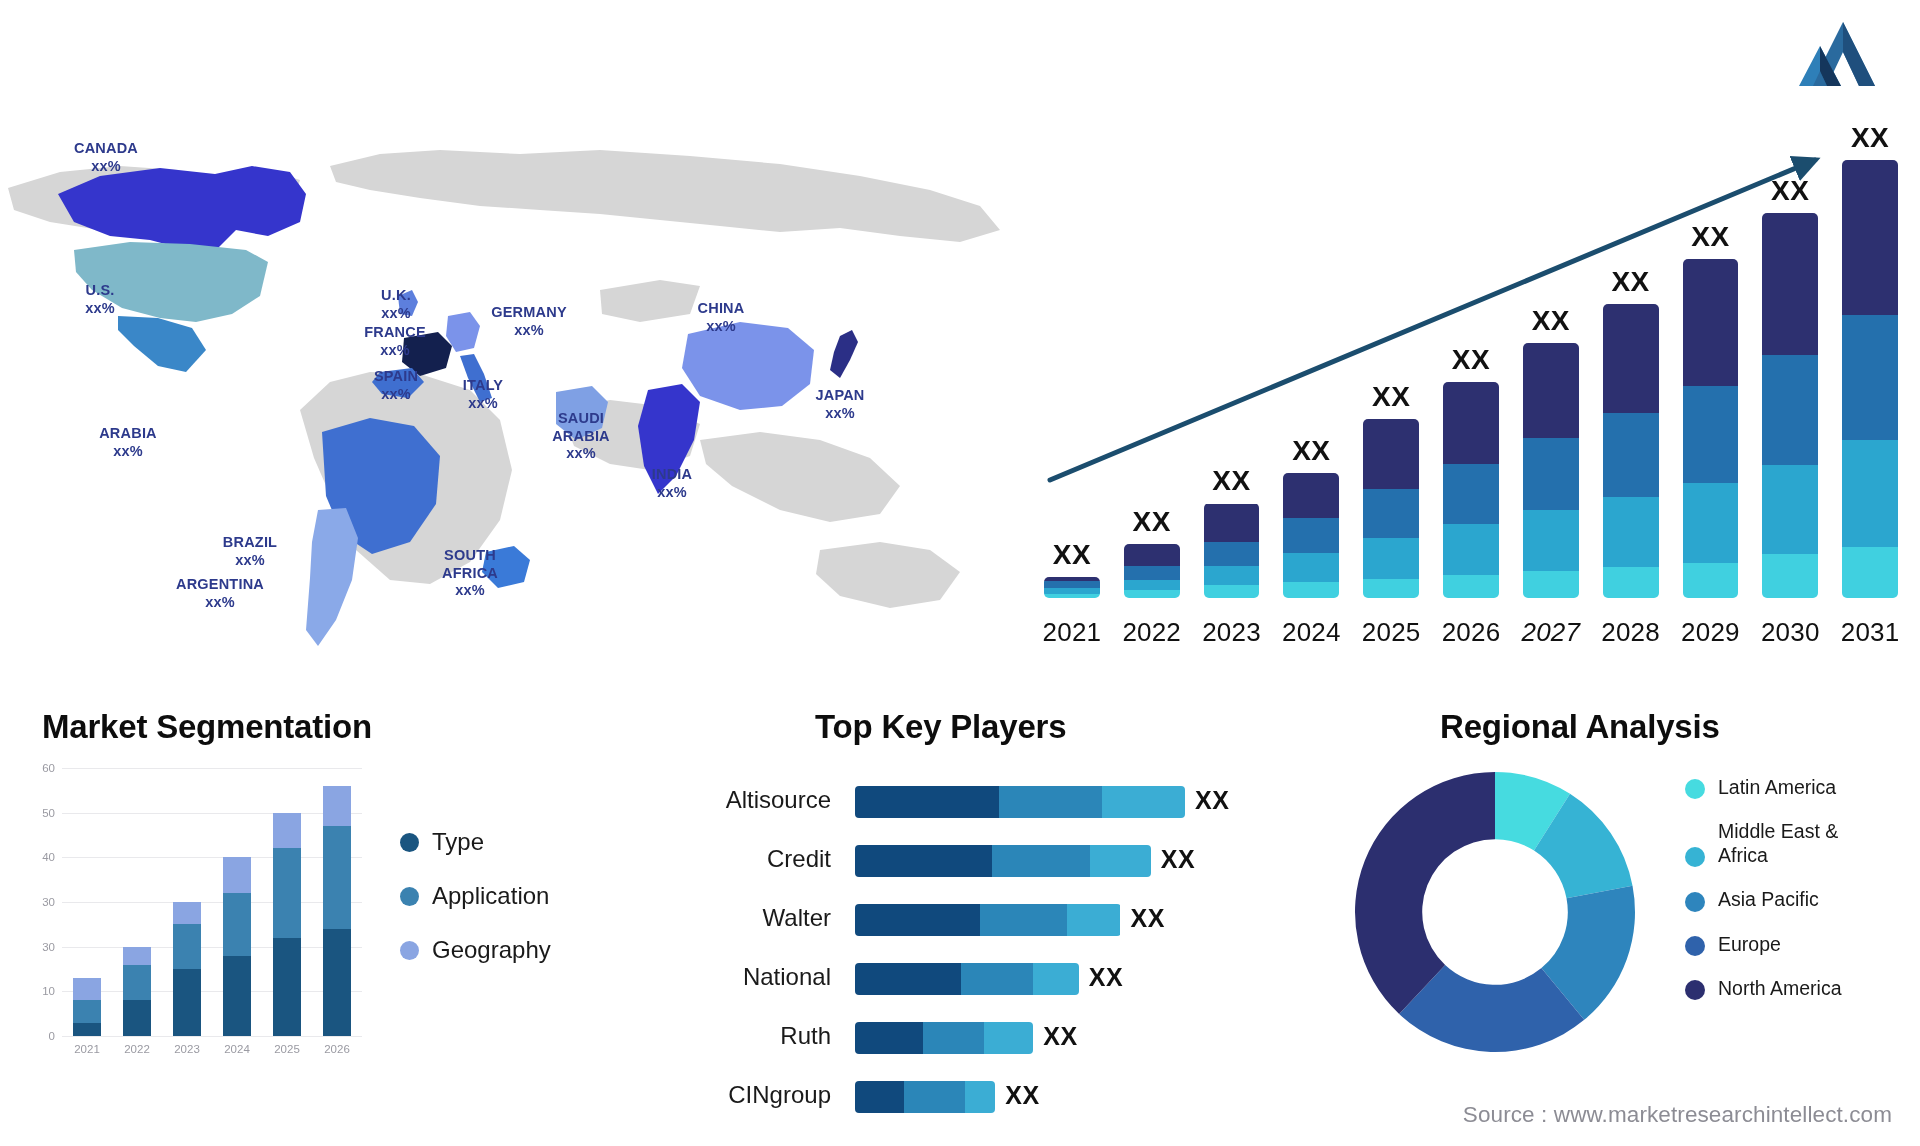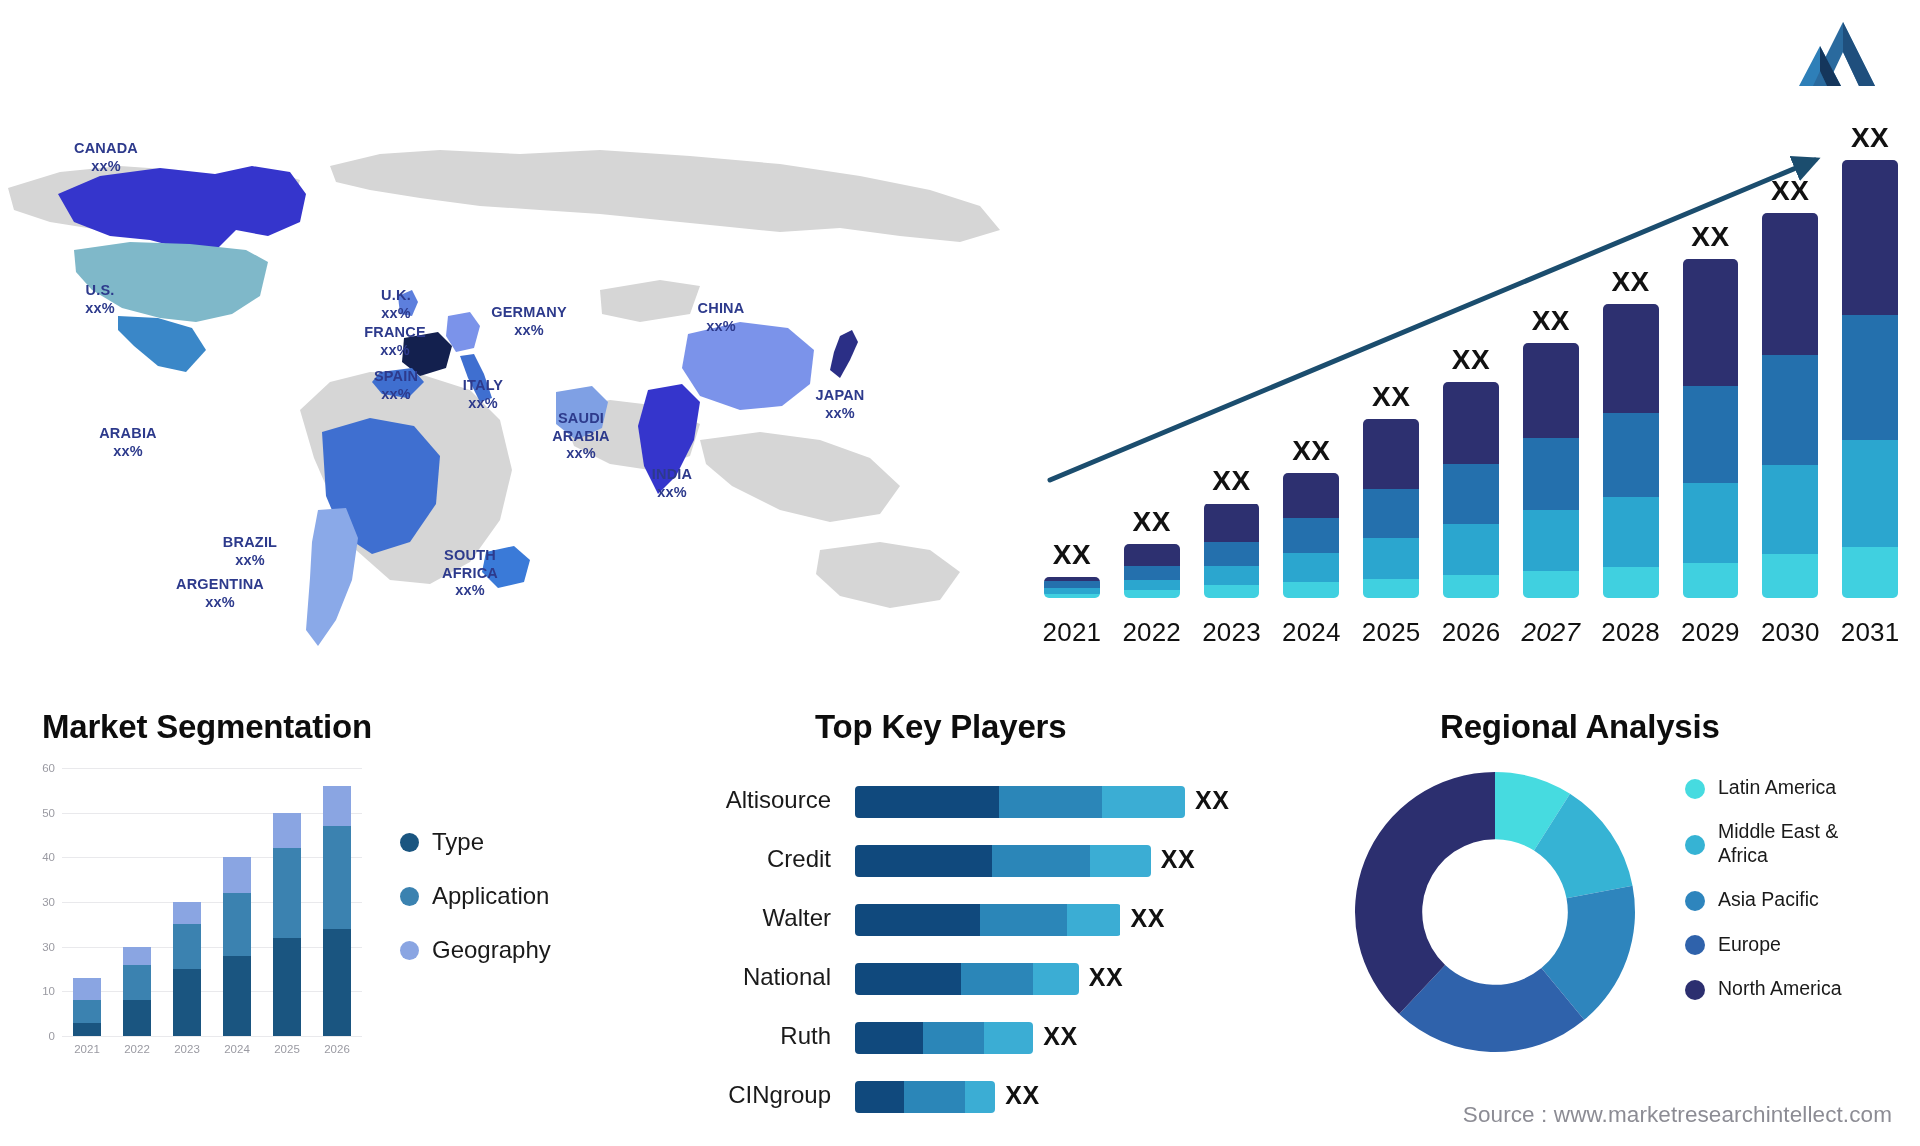--- a/index.html
+++ b/index.html
@@ -95,21 +95,21 @@
     font-size:24px; color:#1a1a1a; flex:0 0 auto;
   }
   .player-bar { height:32px; display:flex; border-radius:4px; overflow:hidden; flex:0 0 auto; }
   .player-seg { height:100%; }
   .player-xx { font-size:25px; font-weight:700; color:#111; margin-left:10px; letter-spacing:.5px; }
 
   
   #region-panel { position:absolute; left:1300px; top:700px; width:620px; height:446px; }
   #donut { position:absolute; left:45px; top:62px; }
   #region-legend { position:absolute; left:385px; top:76px; }
-  .rlegend-row { display:flex; align-items:center; margin-bottom:21px; }
+  .rlegend-row { display:flex; align-items:flex-end; margin-bottom:21px; }
   .rlegend-dot { width:20px; height:20px; border-radius:50%; margin-right:13px; flex:0 0 auto; margin-top:2px; }
   .rlegend-text { font-size:19.5px; color:#1a1a1a; line-height:1.2; max-width:168px; }
 
   
   #source {
     position:absolute; right:28px; bottom:18px;
     font-size:22.5px; color:#8c8c94; letter-spacing:.1px;
   }
 </style>
 </head>

